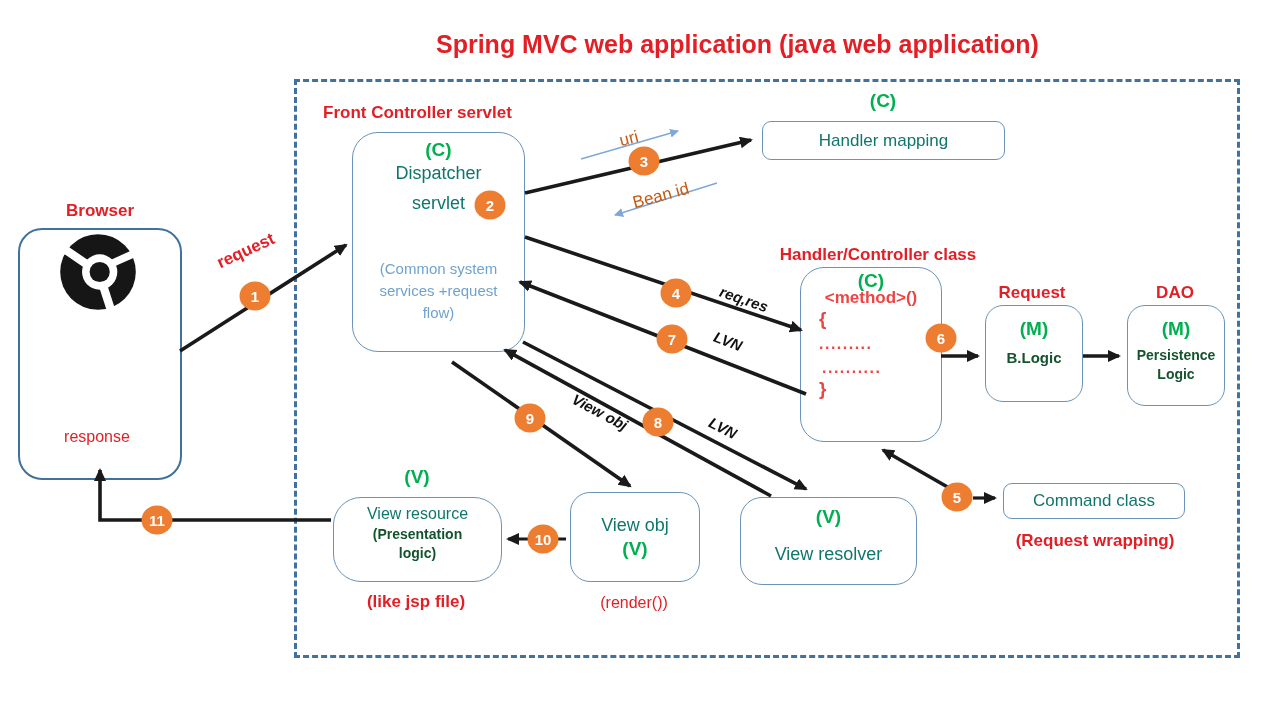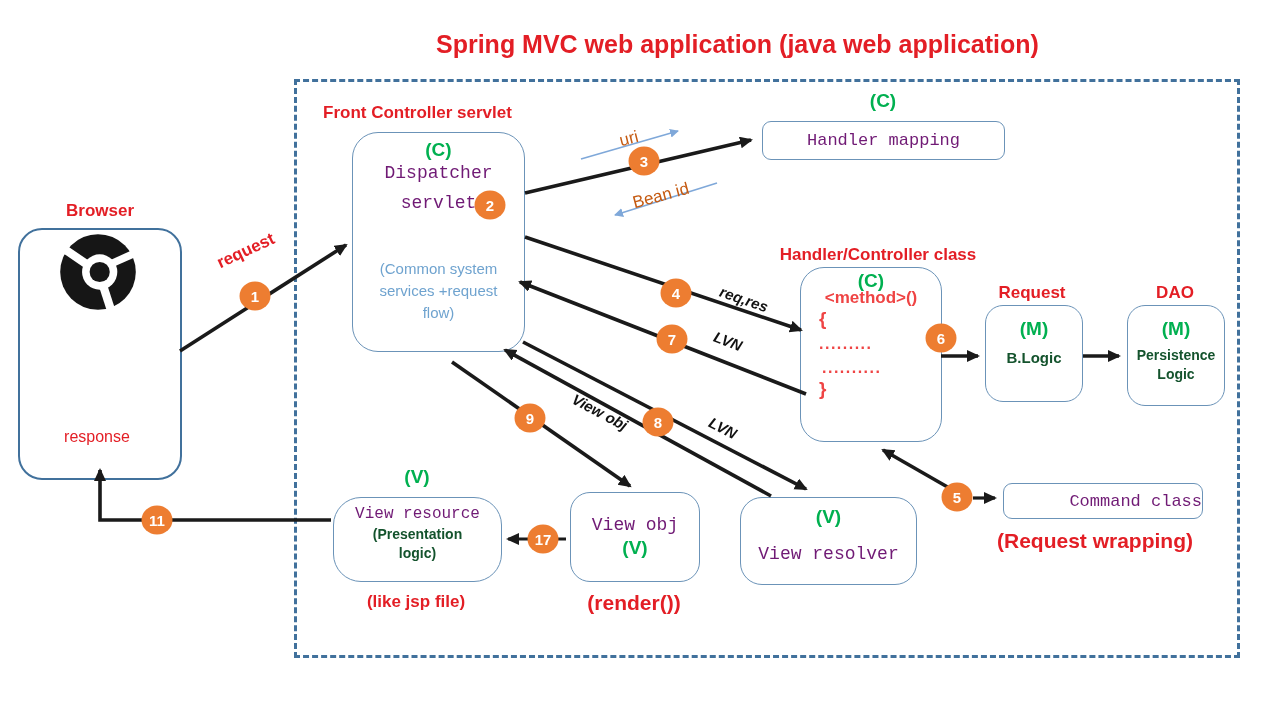--- a/index.html
+++ b/index.html
@@ -5,21 +5,21 @@
   html,body{margin:0;padding:0;background:#ffffff;}
   body{width:1280px;height:720px;position:relative;overflow:hidden;
        font-family:"Liberation Sans", sans-serif;}
   .abs{position:absolute;}
   .ctr{transform:translate(-50%,-50%);}
   .title{font-size:25px;font-weight:bold;color:#e31e25;white-space:nowrap;}
   .red-h{font-size:17px;font-weight:bold;color:#e31e25;white-space:nowrap;}
   .box{position:absolute;border:1.6px solid #6b93b8;border-radius:20px;background:#fff;}
   .box-sq{position:absolute;border:1.5px solid #6b93b8;border-radius:9px;background:#fff;}
   .green{color:#00b050;font-weight:bold;font-size:19px;}
-  .dkblue{color:#701a75;font-family:Liberation Mono, monospace;}
+  .dkblue{color:#0f766e;}
   .ltblue{color:#14532d;}
   .dkred{color:#ef4444;font-weight:bold;}
   .badge{position:absolute;width:31px;height:29px;border-radius:50%;
          background:#ed7d31;color:#fff;font-weight:bold;font-size:15px;
          display:flex;align-items:center;justify-content:center;
          transform:translate(-50%,-50%);z-index:6;}
   .flowlbl{position:absolute;font-weight:bold;font-style:italic;color:#111;
            font-size:15px;white-space:nowrap;z-index:5;}
   .orange-lbl{position:absolute;color:#c55a11;font-size:17px;white-space:nowrap;z-index:5;}
   .dashed-frame{position:absolute;left:294px;top:79px;width:946px;height:579px;
@@ -116,35 +116,35 @@
   <div class="green txt-c" style="margin-top:12px;">(M)</div>
   <div class="ltblue txt-c" style="font-size:15px;font-weight:bold;margin-top:9px;">B.Logic</div>
 </div>
 
 <div class="abs red-h ctr" style="left:1175px;top:293px;">DAO</div>
 <div class="box" style="left:1127px;top:305px;width:96px;height:99px;border-radius:18px;">
   <div class="green txt-c" style="margin-top:12px;">(M)</div>
   <div class="ltblue txt-c" style="font-size:14px;font-weight:bold;margin-top:6px;line-height:19px;width:84px;margin-left:auto;margin-right:auto;">Persistence Logic</div>
 </div>
 
-<div class="box-sq" style="left:1003px;top:483px;width:180px;height:34px;display:flex;align-items:center;justify-content:flex-end;padding-left:18px;">
+<div class="box-sq" style="left:1003px;top:483px;width:180px;height:34px;display:flex;align-items:center;justify-content:center;">
   <span class="dkblue" style="font-size:17px;">Command class</span>
 </div>
-<div class="abs ctr" style="left:1095px;top:541px;color:#e31e25;font-size:21px;font-weight:bold;white-space:nowrap;">(Request wrapping)</div>
+<div class="abs ctr" style="left:1095px;top:541px;color:#e31e25;font-size:17px;font-weight:bold;white-space:nowrap;">(Request wrapping)</div>
 
 <div class="box" style="left:740px;top:497px;width:175px;height:86px;border-radius:22px;">
   <div class="green txt-c" style="margin-top:8px;">(V)</div>
   <div class="dkblue txt-c" style="font-size:18px;margin-top:16px;">View resolver</div>
 </div>
 
 <div class="box" style="left:570px;top:492px;width:128px;height:88px;border-radius:20px;">
   <div class="dkblue txt-c" style="font-size:18px;margin-top:22px;">View obj</div>
   <div class="green txt-c" style="margin-top:2px;">(V)</div>
 </div>
-<div class="abs ctr" style="left:634px;top:603px;color:#e31e25;font-size:21px;font-weight:bold;">(render())</div>
+<div class="abs ctr" style="left:634px;top:603px;color:#e31e25;font-size:16px;font-weight:normal;">(render())</div>
 
 <div class="abs green ctr" style="left:417px;top:477px;">(V)</div>
 <div class="box" style="left:333px;top:497px;width:167px;height:83px;border-radius:28px;">
   <div class="dkblue txt-c" style="font-size:16px;margin-top:7px;">View resource</div>
   <div class="ltblue txt-c" style="font-size:14px;font-weight:bold;line-height:19px;width:105px;margin:2px auto 0;">(Presentation logic)</div>
 </div>
 <div class="abs ctr" style="left:416px;top:602px;color:#e31e25;font-size:17px;font-weight:bold;white-space:nowrap;">(like jsp file)</div>
 
 <div class="flowlbl ctr" style="left:744px;top:299px;transform:translate(-50%,-50%) rotate(19deg);">req,res</div>
 <div class="flowlbl ctr" style="left:728px;top:341px;transform:translate(-50%,-50%) rotate(21deg);">LVN</div>
@@ -153,14 +153,14 @@
 
 <div class="badge" style="left:255px;top:296px;">1</div>
 <div class="badge" style="left:490px;top:205px;">2</div>
 <div class="badge" style="left:644px;top:161px;">3</div>
 <div class="badge" style="left:676px;top:293px;">4</div>
 <div class="badge" style="left:957px;top:497px;">5</div>
 <div class="badge" style="left:941px;top:338px;">6</div>
 <div class="badge" style="left:672px;top:339px;">7</div>
 <div class="badge" style="left:658px;top:422px;">8</div>
 <div class="badge" style="left:530px;top:418px;">9</div>
-<div class="badge" style="left:543px;top:539px;">17</div>
+<div class="badge" style="left:543px;top:539px;">10</div>
 <div class="badge" style="left:157px;top:520px;">11</div>
 
 </body></html>

